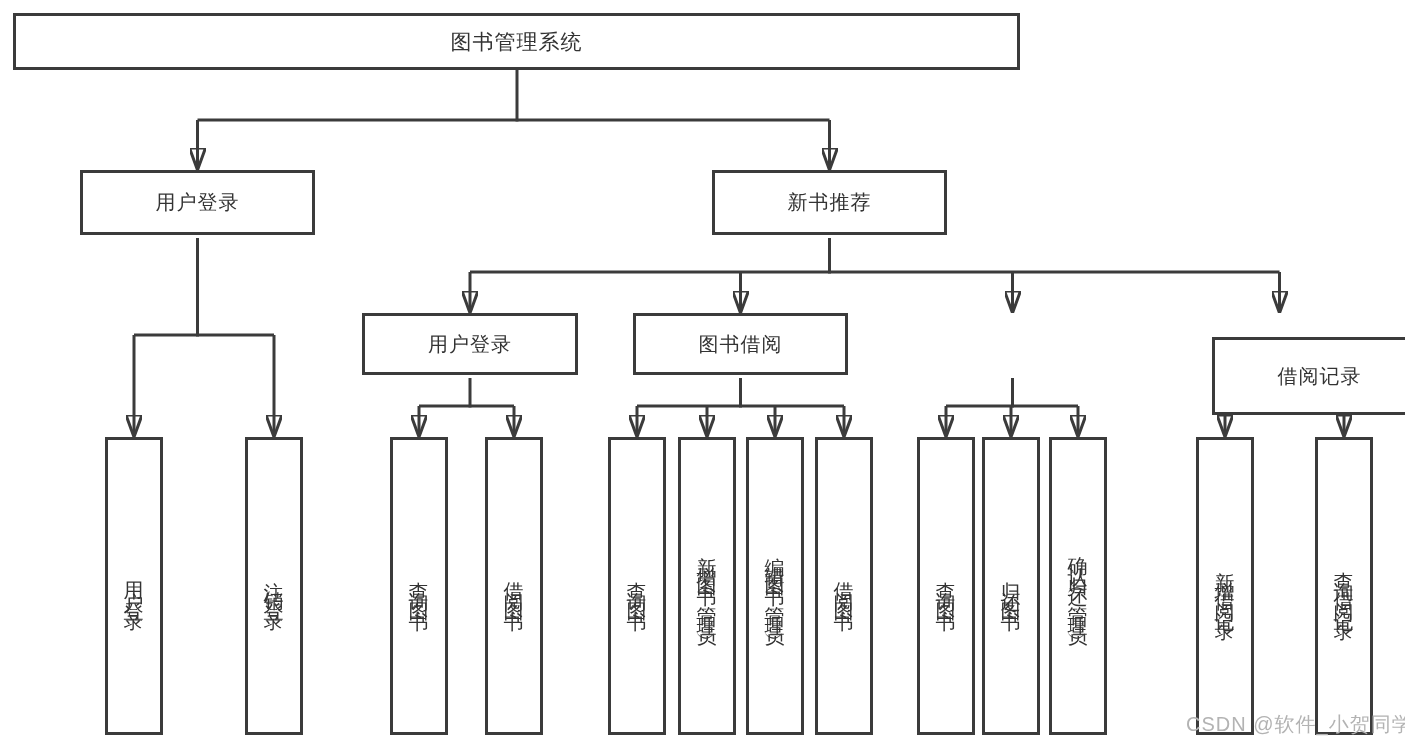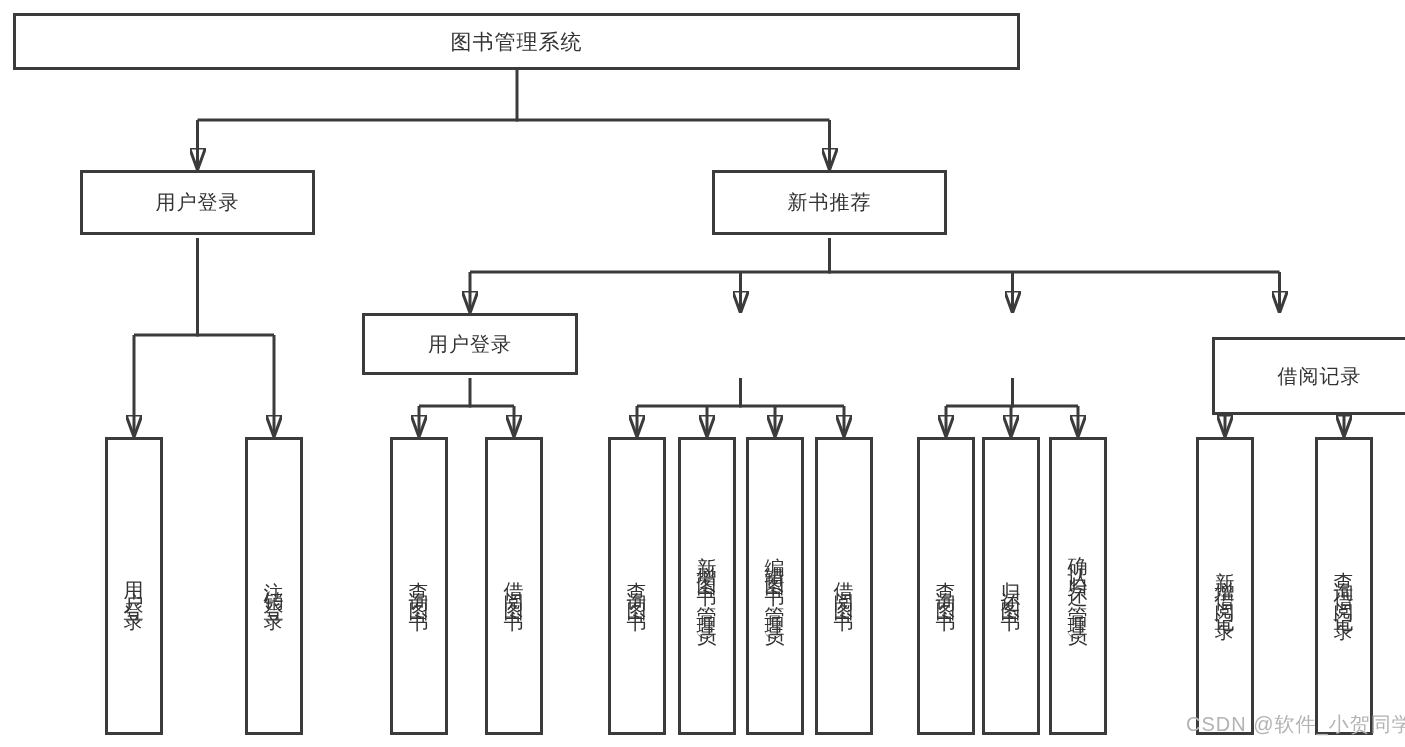--- a/index.html
+++ b/index.html
@@ -118,20 +118,23 @@
   <div class="node hnode" style="left:80px; top:170px; width:235px; height:65px;">
     <span>用户登录</span>
   </div>
   <div class="node hnode" style="left:712px; top:170px; width:235px; height:65px;">
     <span>新书推荐</span>
   </div>
 
   <div class="node hnode" style="left:362px; top:313px; width:216px; height:62px;">
     <span>用户登录</span>
   </div>
+  <div class="node hnode" style="left:633px; top:313px; width:215px; height:62px;">
+    <span>图书借阅</span>
+  </div>
   <div class="node hnode" style="left:1212px; top:313px; width:215px; height:78px;margin-top:24px;">
     <span>借阅记录</span>
   </div>
 
   <div class="node vnode" style="left:105px; top:437px; width:58px; height:298px;">
     <span class="vtext">用户登录</span>
   </div>
   <div class="node vnode" style="left:245px; top:437px; width:58px; height:298px;">
     <span class="vtext">注销登录</span>
   </div>

